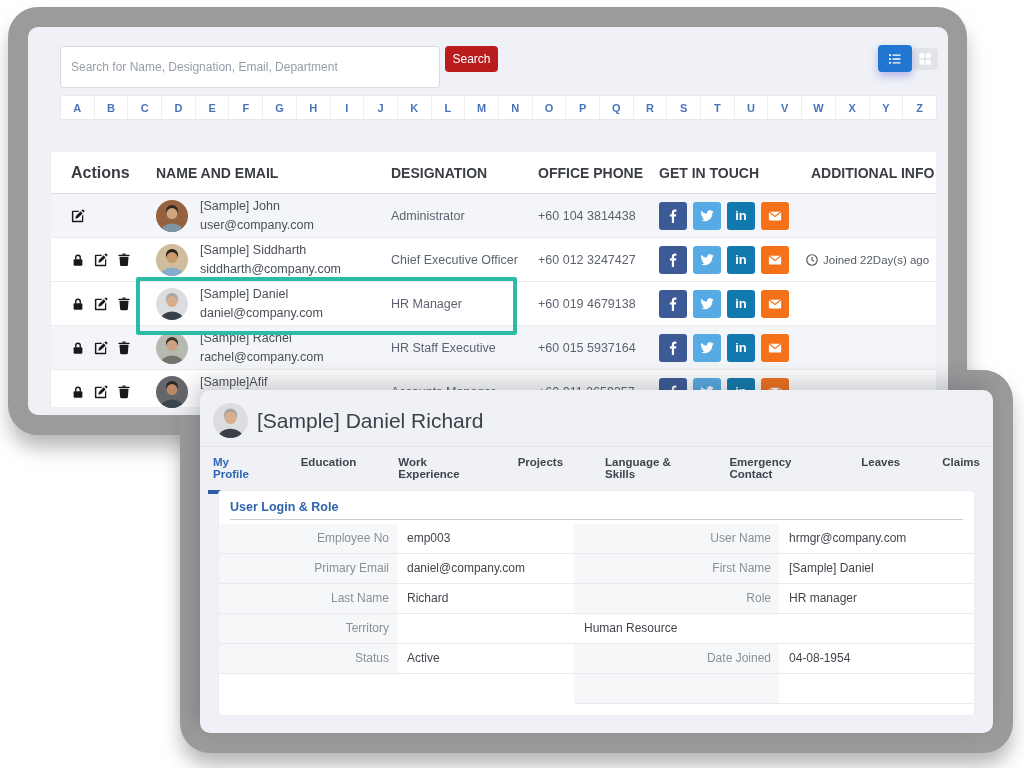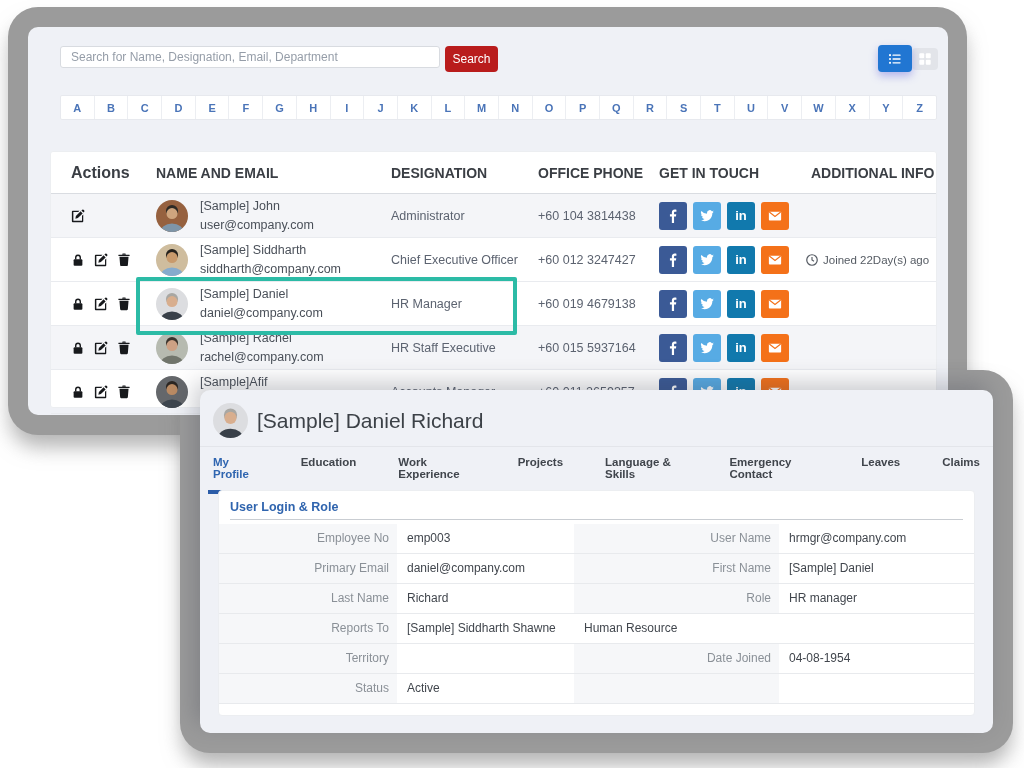--- a/index.html
+++ b/index.html
@@ -5,21 +5,21 @@
   html,body{margin:0;padding:0;}
   body{width:1024px;height:768px;position:relative;background:#ffffff;font-family:"Liberation Sans",sans-serif;overflow:hidden;}
   .frame{position:absolute;background:#9b9b9b;border-radius:30px;}
   #back-frame{left:8px;top:7px;width:959px;height:428px;box-shadow:0 14px 20px -2px rgba(130,130,130,.6);z-index:0;}
   #front-frame{left:180px;top:370px;width:833px;height:383px;box-shadow:0 14px 20px -2px rgba(130,130,130,.6);z-index:1;}
   .panel{position:absolute;background:#eff1f6;}
   #back-panel{left:28px;top:27px;width:920px;height:388px;z-index:2;border-radius:10px;overflow:hidden;}
   #front-panel{left:200px;top:390px;width:793px;height:343px;z-index:3;border-radius:10px;box-shadow:-6px -8px 22px rgba(50,55,70,.25);}
 
   
-  .search-input{position:absolute;left:32px;top:19px;width:380px;height:22px;box-sizing:border-box;border:1px solid #d8dbe0;border-radius:3px;background:#fff;font-size:12px;color:#444;padding:0 10px;font-family:"Liberation Sans",sans-serif;}
+  .search-input{position:absolute;left:32px;top:19px;width:380px;height:42px;box-sizing:border-box;border:1px solid #d8dbe0;border-radius:3px;background:#fff;font-size:12px;color:#444;padding:0 10px;font-family:"Liberation Sans",sans-serif;}
   .search-input::placeholder{color:#959da8;}
   .search-btn{position:absolute;left:417px;top:19px;width:53px;height:26px;background:#b91c1c;border:none;border-radius:4px;color:#fff;font-size:12px;font-family:"Liberation Sans",sans-serif;}
   .tgl{position:absolute;border-radius:4px;display:flex;align-items:center;justify-content:center;}
   #tgl-list{left:850px;top:18px;width:34px;height:27px;background:#2176d2;box-shadow:0 4px 8px rgba(90,90,220,.4);z-index:2;}
   #tgl-grid{left:884px;top:21px;width:26px;height:22px;background:#e2e4e9;}
   .tgl svg{width:14px;height:14px;}
 
   
   .abc-bar{position:absolute;left:32px;top:68px;width:877px;height:25px;display:flex;background:#fff;border:1px solid #e7e9ee;box-sizing:border-box;border-radius:2px;}
   .abc{flex:1;display:flex;align-items:center;justify-content:center;font-size:11px;font-weight:bold;color:#4a74b8;border-left:1px solid #eceef2;}
@@ -514,24 +514,20 @@
           </div>
         <div class="frow">
             <div class="flabel">Primary Email</div>
             <div class="fvalue">daniel@company.com</div>
           </div>
         <div class="frow">
             <div class="flabel">Last Name</div>
             <div class="fvalue">Richard</div>
           </div>
         <div class="frow">
-            <div class="flabel">Reports To</div>
-            <div class="fvalue">[Sample] Siddharth Shawne</div>
-          </div>
-        <div class="frow">
             <div class="flabel">Territory</div>
             <div class="fvalue"></div>
           </div>
         <div class="frow">
             <div class="flabel">Status</div>
             <div class="fvalue">Active</div>
           </div>
       </div>
       <div class="fcol-r">
         <div class="frow">

